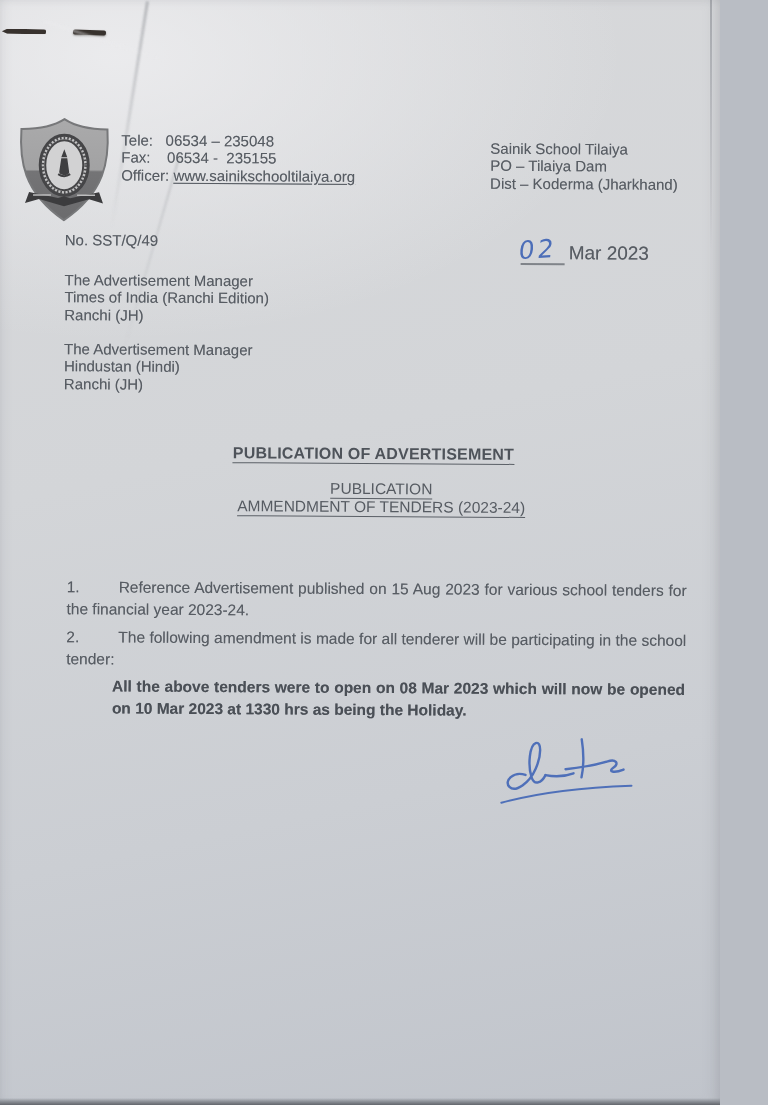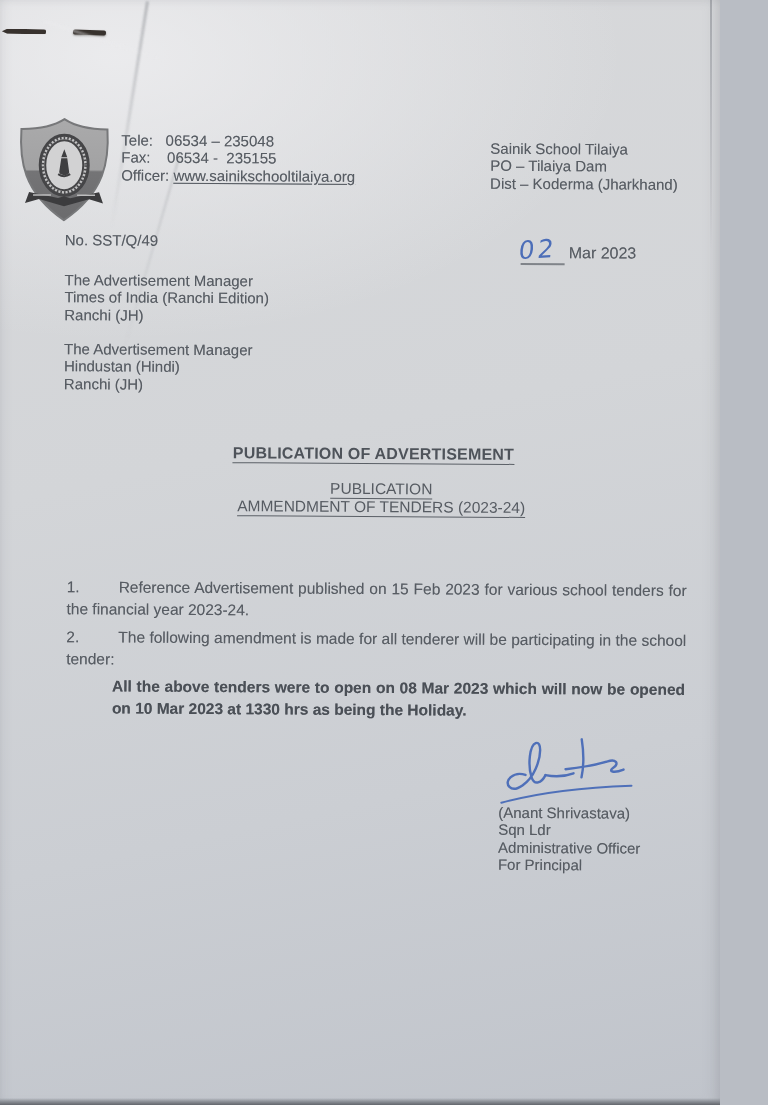--- a/index.html
+++ b/index.html
@@ -26,21 +26,21 @@
   .c3{left:40px;top:40px;width:130px;height:2px;transform:rotate(18deg);background:linear-gradient(to right,rgba(235,235,237,.8),rgba(235,235,237,0));filter:blur(1px);}
   .edge-right{position:absolute;right:8px;top:0;width:2px;height:250px;background:linear-gradient(to bottom,rgba(100,104,112,.4),rgba(100,104,112,0));}
   .edge-bottom{position:absolute;left:0;bottom:0;width:768px;height:7px;background:linear-gradient(to bottom,rgba(100,104,110,0),#888c93 55%,#63666c);}
   
   .contact{left:122px;top:131px;}
   .school-addr{left:491px;top:137px;}
   .refline{left:66px;top:231px;}
   .dateline{left:520px;top:232px;height:34px;}
   .hand-date{display:inline-block;font-family:"DejaVu Sans",sans-serif;font-size:25px;color:#3e63b5;transform:rotate(-4deg) skewX(-10deg);letter-spacing:3px;opacity:.9;font-weight:400;}
   .date-underline{position:absolute;left:2px;top:28px;width:44px;height:1.5px;background:#6a6f76;opacity:.8;}
-  .typed-date{position:absolute;left:50px;top:9px;font-size:16px;white-space:pre;}
+  .typed-date{position:absolute;left:50px;top:9px;font-size:19px;white-space:pre;}
   .addr1{left:66px;top:271px;}
   .addr2{left:66px;top:340px;}
   
   .titles{left:-8px;top:443px;width:768px;text-align:center;}
   .title-main{font-size:16px;font-weight:bold;color:#4e535a;letter-spacing:.2px;}
   .title-main span, .subtitle span{border-bottom:1.6px solid #5a5f66;padding-bottom:1px;}
   .subtitle{font-size:15.5px;color:#565b62;}
   .sub-wrap{left:0;top:478px;width:768px;text-align:center;line-height:17.5px;}
   
   .para{left:70px;width:620px;font-size:15.5px;line-height:21.5px;text-align:justify;text-shadow:0 0 .6px rgba(88,93,100,.5);}
@@ -120,42 +120,36 @@
 
     <div class="abs titles title-main">
       <span>PUBLICATION OF ADVERTISEMENT</span>
     </div>
     <div class="abs sub-wrap">
       <div class="subtitle"><span>PUBLICATION</span></div>
       <div class="subtitle"><span>AMMENDMENT OF TENDERS (2023-24)</span></div>
     </div>
 
     <div class="abs para p1">
-      <span class="par-num">1.</span><span>Reference Advertisement published on 15 Feb 2023 for various school tenders for the financial year 2023-24.</span>
+      <span class="par-num">1.</span><span>Reference Advertisement published on 15 Aug 2023 for various school tenders for the financial year 2023-24.</span>
     </div>
 
     <div class="abs para p2">
       <span class="par-num">2.</span><span>The following amendment is made for all tenderer will be participating in the school tender:</span>
     </div>
 
     <div class="abs amendment">All the above tenders were to open on 08 Mar 2023 which will now be opened on 10 Mar 2023 at 1330 hrs as being the Holiday.</div>
 
     <svg class="abs sig" viewBox="0 0 160 80">
       <g fill="none" stroke="#3e63b5" stroke-width="2.4" stroke-linecap="round" opacity=".88">
         <path d="M30 44 C18 40 8 50 14 56 C20 62 34 52 40 38 C46 24 46 10 40 12 C34 14 32 34 36 46 C39 55 46 52 50 44"></path>
         <path d="M50 44 C60 46 70 45 78 42"></path>
         <path d="M86 8 C88 20 88 36 86 46"></path>
         <path d="M70 38 C86 36 100 34 112 30 C120 27 124 32 118 36 C112 40 118 42 128 38"></path>
         <path d="M6 72 C40 62 90 56 136 54" stroke-width="2"></path>
       </g>
     </svg>
 
-    <div class="abs sign-block">
-      <div class="txt line">(Anant Shrivastava)</div>
-      <div class="txt line">Sqn Ldr</div>
-      <div class="txt line">Administrative Officer</div>
-      <div class="txt line">For Principal</div>
-    </div>
 
   </div>
 
   <div class="edge-bottom"></div>
 </div>
 
 </body></html>

